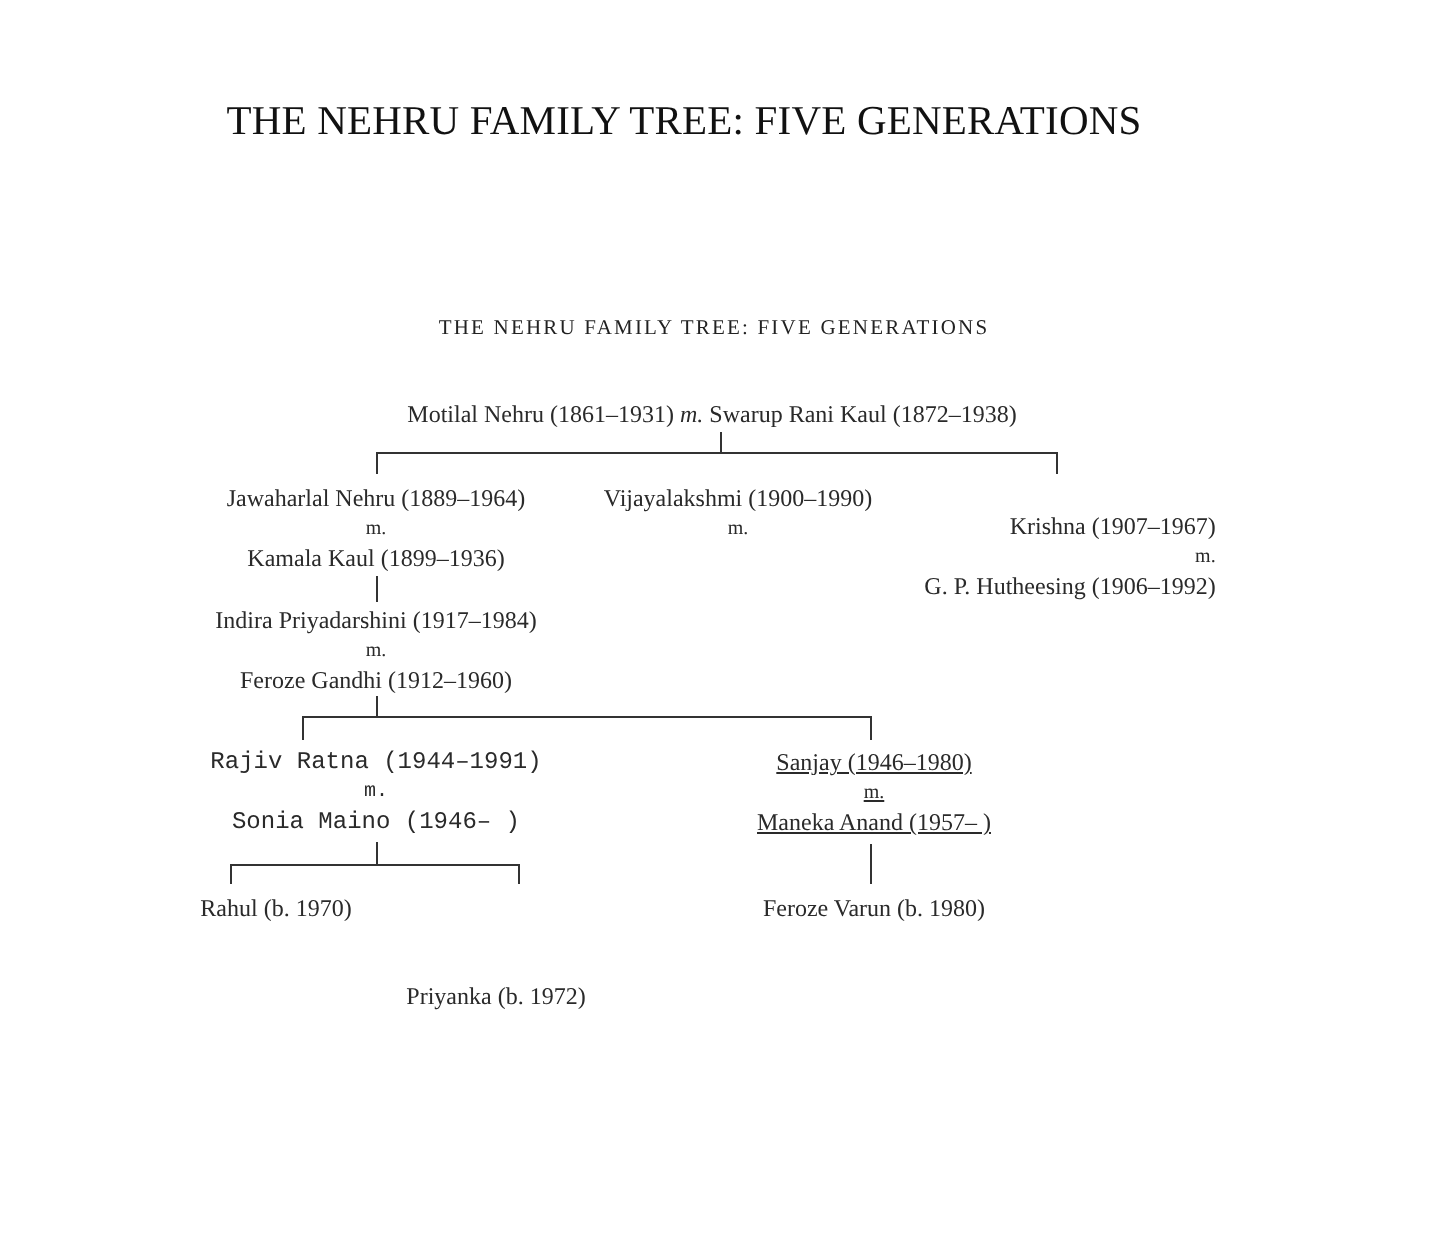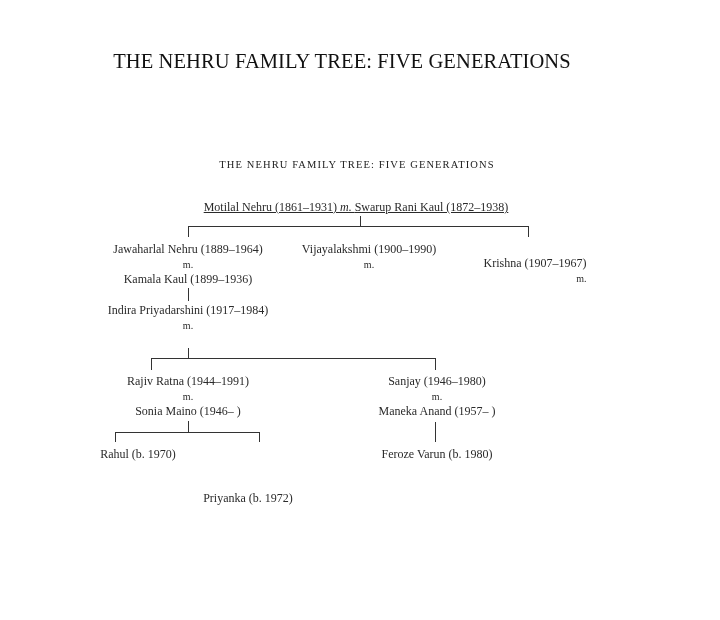--- a/index.html
+++ b/index.html
@@ -18,21 +18,21 @@
   .h { height: 1px; }
   .v { width: 1px; }
 </style>
 </head>
 <body>
 
 <div class="abs page-title">THE NEHRU FAMILY TREE: FIVE GENERATIONS</div>
 
 <div class="abs subtitle">THE NEHRU FAMILY TREE: FIVE GENERATIONS</div>
 
-<div class="node" style="left:356px; top:200px;text-decoration:underline;">
+<div class="node" style="left:356px; top:200px;">
   <span style="display:inline">Motilal Nehru (1861–1931) </span>
   <span style="display:inline" class="em">m. </span>
   <span style="display:inline">Swarup Rani Kaul (1872–1938)</span>
 </div>
 
 <div class="line v" style="left:360px; top:216px; height:10px;"></div>
 <div class="line h" style="left:188px; top:226px; width:341px;"></div>
 <div class="line v" style="left:188px; top:226px; height:11px;"></div>
 <div class="line v" style="left:528px; top:226px; height:11px;"></div>
 
@@ -41,40 +41,42 @@
   <span class="m">m.</span>
   <span>Kamala Kaul (1899–1936)</span>
 </div>
 <div class="node" style="left:369px; top:242px;">
   <span>Vijayalakshmi (1900–1990)</span>
   <span class="m">m.</span>
 </div>
 <div class="node" style="left:535px; top:256px;text-align:right;">
   <span>Krishna (1907–1967)</span>
   <span class="m">m.</span>
+  <span>G. P. Hutheesing (1906–1992)</span>
 </div>
 
 <div class="line v" style="left:188px; top:288px; height:13px;"></div>
 
 <div class="node" style="left:188px; top:303px;">
   <span>Indira Priyadarshini (1917–1984)</span>
   <span class="m">m.</span>
+  <span>Feroze Gandhi (1912–1960)</span>
 </div>
 
 <div class="line v" style="left:188px; top:348px; height:10px;"></div>
 <div class="line h" style="left:151px; top:358px; width:285px;"></div>
 <div class="line v" style="left:151px; top:358px; height:12px;"></div>
 <div class="line v" style="left:435px; top:358px; height:12px;"></div>
 
-<div class="node" style="left:188px; top:374px;">
+<div class="node" style="left:188px; top:374px;font-family:Liberation Mono, monospace;">
   <span>Rajiv Ratna (1944–1991)</span>
   <span class="m">m.</span>
   <span>Sonia Maino (1946– )</span>
 </div>
-<div class="node" style="left:437px; top:374px;">
+<div class="node" style="left:437px; top:374px;text-decoration:underline;">
   <span>Sanjay (1946–1980)</span>
   <span class="m">m.</span>
   <span>Maneka Anand (1957– )</span>
 </div>
 
 <div class="line v" style="left:188px; top:421px; height:11px;"></div>
 <div class="line h" style="left:115px; top:432px; width:145px;"></div>
 <div class="line v" style="left:115px; top:432px; height:10px;"></div>
 <div class="line v" style="left:259px; top:432px; height:10px;"></div>
 <div class="line v" style="left:435px; top:422px; height:20px;"></div>

